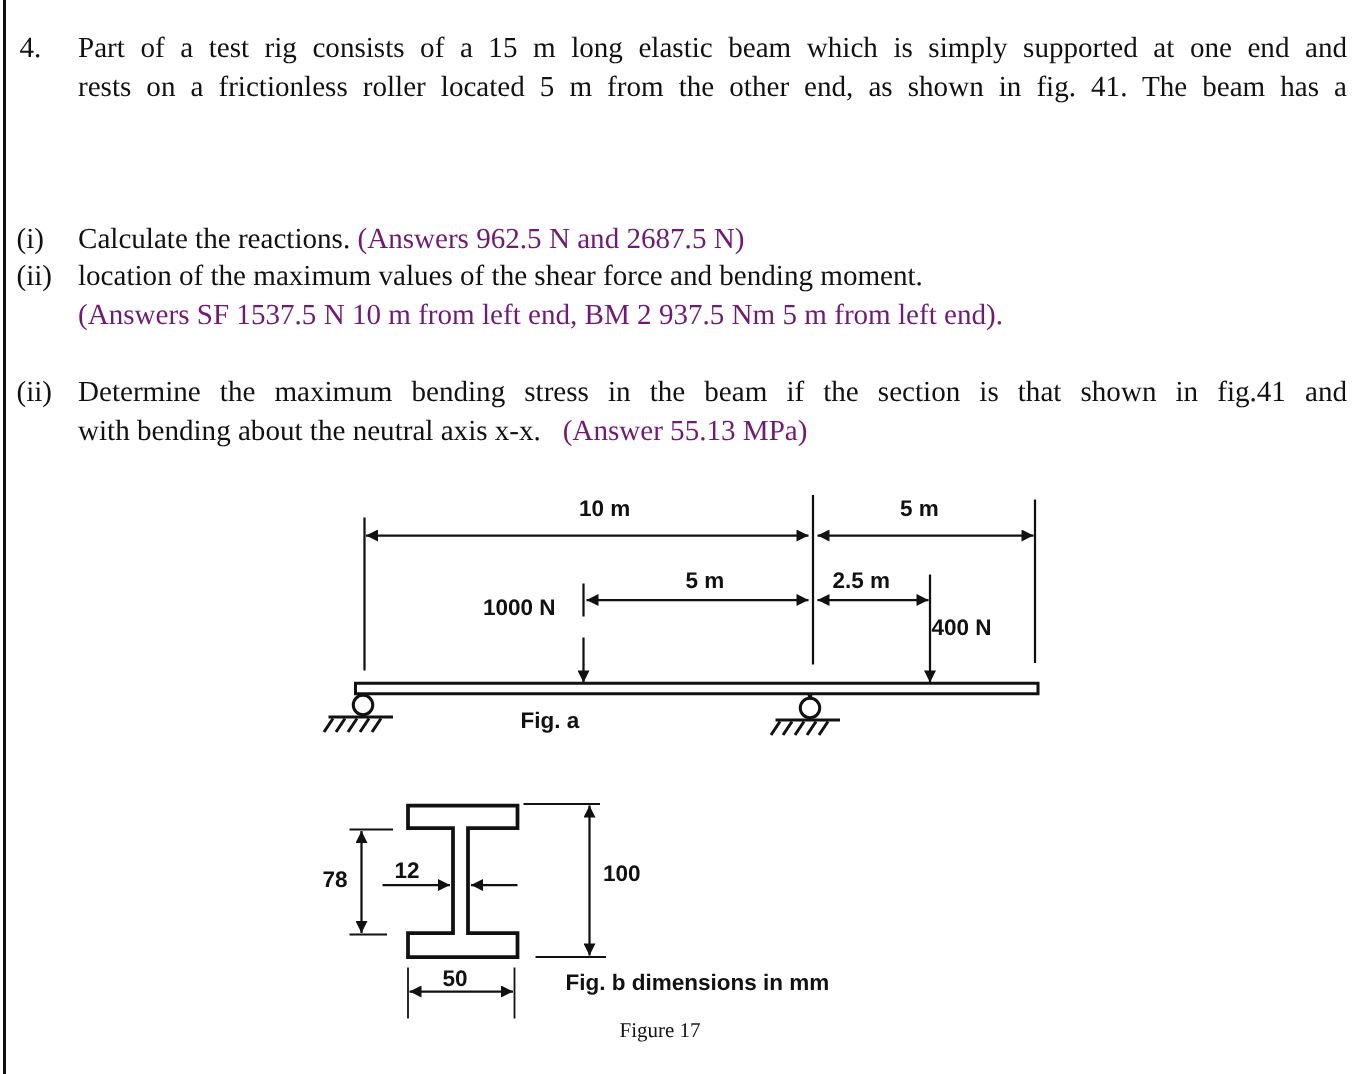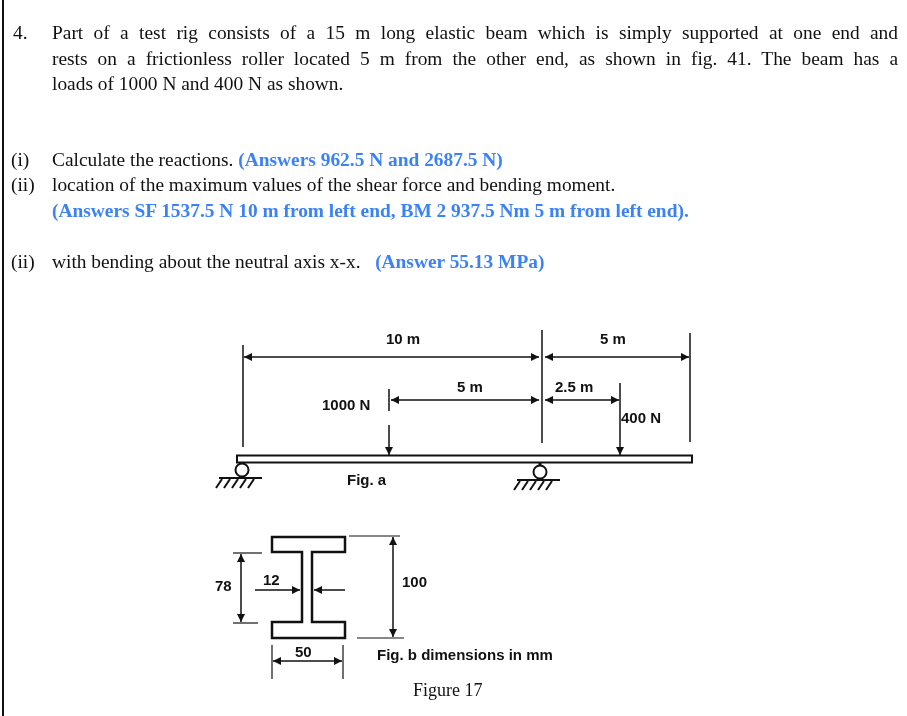--- a/index.html
+++ b/index.html
@@ -5,42 +5,41 @@
   html, body { margin: 0; padding: 0; background: #ffffff; }
   body { width: 907px; height: 716px; position: relative; overflow: hidden; }
   .page { position: absolute; left: 0; top: 0; width: 907px; height: 716px; background: #fff; }
   .left-rule { position: absolute; left: 2px; top: 0; width: 2px; height: 716px; background: #111; }
   .serif { font-family: "Liberation Serif", "DejaVu Serif", serif; color: #111; }
   .para { position: absolute; font-size: 19.4px; line-height: 25.5px; }
   .num { position: absolute; left: 13px; }
   .text-block { position: absolute; left: 52px; width: 846px; text-align: justify; }
   .text-block .ln { display: block; text-align: justify; text-align-last: justify; white-space: nowrap; }
   .text-block .ln.last { text-align-last: left; }
-  .ans { color: #3b82f6; font-weight: bold; }
+  .ans { color: #701a75; font-weight: normal; }
   .sub { position: absolute; font-size: 19.4px; line-height: 25.5px; }
   .sub .lbl { position: absolute; left: 11px; }
   .sub .body { position: absolute; left: 52px; width: 846px; }
   .sub .ln { display: block; white-space: nowrap; }
   .sub .ln.just { text-align: justify; text-align-last: justify; }
   .fig { position: absolute; left: 0; top: 0; }
   .fig-label { font-family: "Liberation Sans", "DejaVu Sans", sans-serif; font-weight: bold; font-size: 15px; fill: #111; }
-  .caption { position: absolute; left: 413px; top: 680px; font-size: 18px; }
+  .caption { position: absolute; left: 413px; top: 680px; font-size: 14px; }
 </style>
 </head>
 <body>
 
 <div class="page">
   <div class="left-rule"></div>
 
   <div class="para serif" style="top:20px; left:0; width:907px; height:110px;">
     <span class="num">4.</span>
     <div class="text-block">
       <span class="ln">Part of a test rig consists of a 15 m long elastic beam which is simply supported at one end and</span>
       <span class="ln">rests on a frictionless roller located 5 m from the other end, as shown in fig. 41. The beam has a</span>
-      <span class="ln last">loads of 1000 N and 400 N as shown.</span>
     </div>
   </div>
 
   <div class="sub serif" style="top:147px; left:0; width:907px; height:26px;">
     <span class="lbl">(i)</span>
     <div class="body">
       <span class="ln">
         <span>Calculate the reactions. </span><span class="ans">(Answers 962.5 N and 2687.5 N)</span>
       </span>
     </div>
@@ -50,20 +49,21 @@
     <span class="lbl">(ii)</span>
     <div class="body">
       <span class="ln">location of the maximum values of the shear force and bending moment.</span>
       <span class="ln ans">(Answers SF 1537.5 N 10 m from left end, BM 2 937.5 Nm  5 m from left end).</span>
     </div>
   </div>
 
   <div class="sub serif" style="top:249px; left:0; width:907px; height:52px;">
     <span class="lbl">(ii)</span>
     <div class="body">
+      <span class="ln just">Determine the maximum bending stress in the beam if the section is that shown in fig.41 and</span>
       <span class="ln">
         <span>with bending about the neutral axis x-x. </span>&nbsp;&nbsp;<span class="ans">(Answer 55.13 MPa)</span>
       </span>
     </div>
   </div>
 
   <svg class="fig" width="907" height="716" viewBox="0 0 907 716">
     <defs>
       <marker id="ah" viewBox="0 0 10 10" refX="10" refY="5" markerWidth="9" markerHeight="8" orient="auto-start-reverse" markerUnits="userSpaceOnUse">
         <path d="M0,0 L10,5 L0,10 z" fill="#111"></path>

